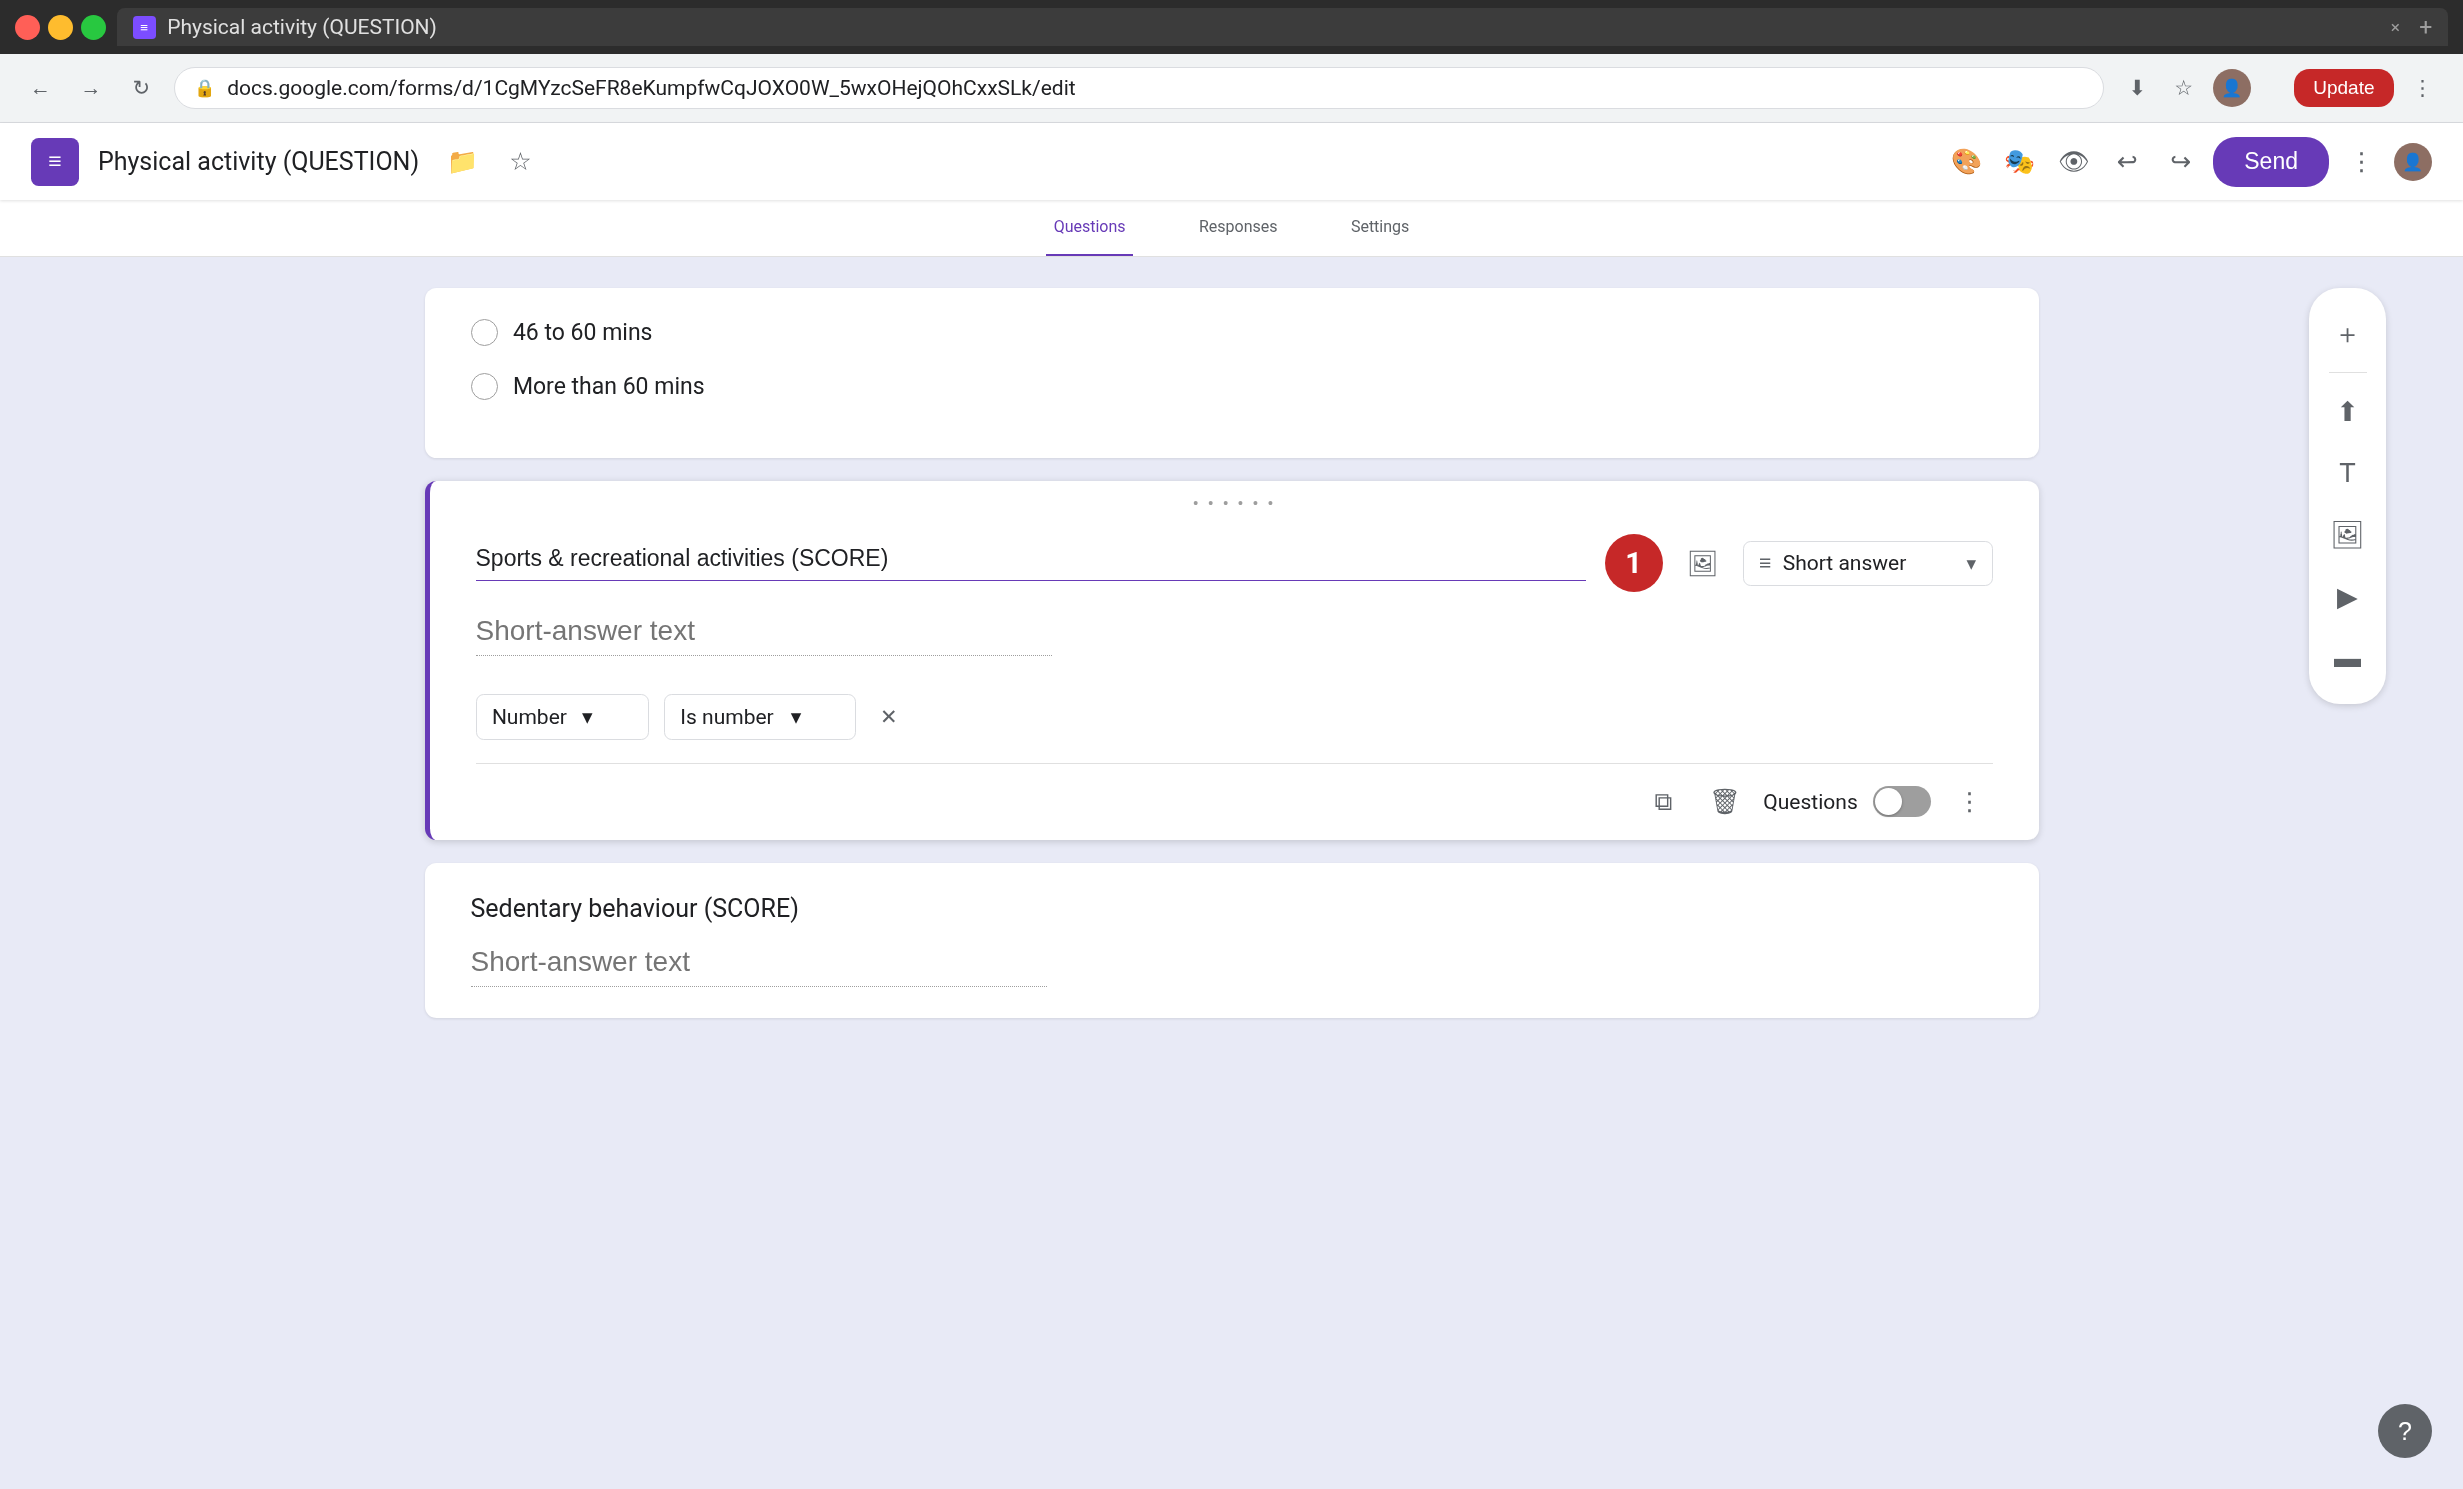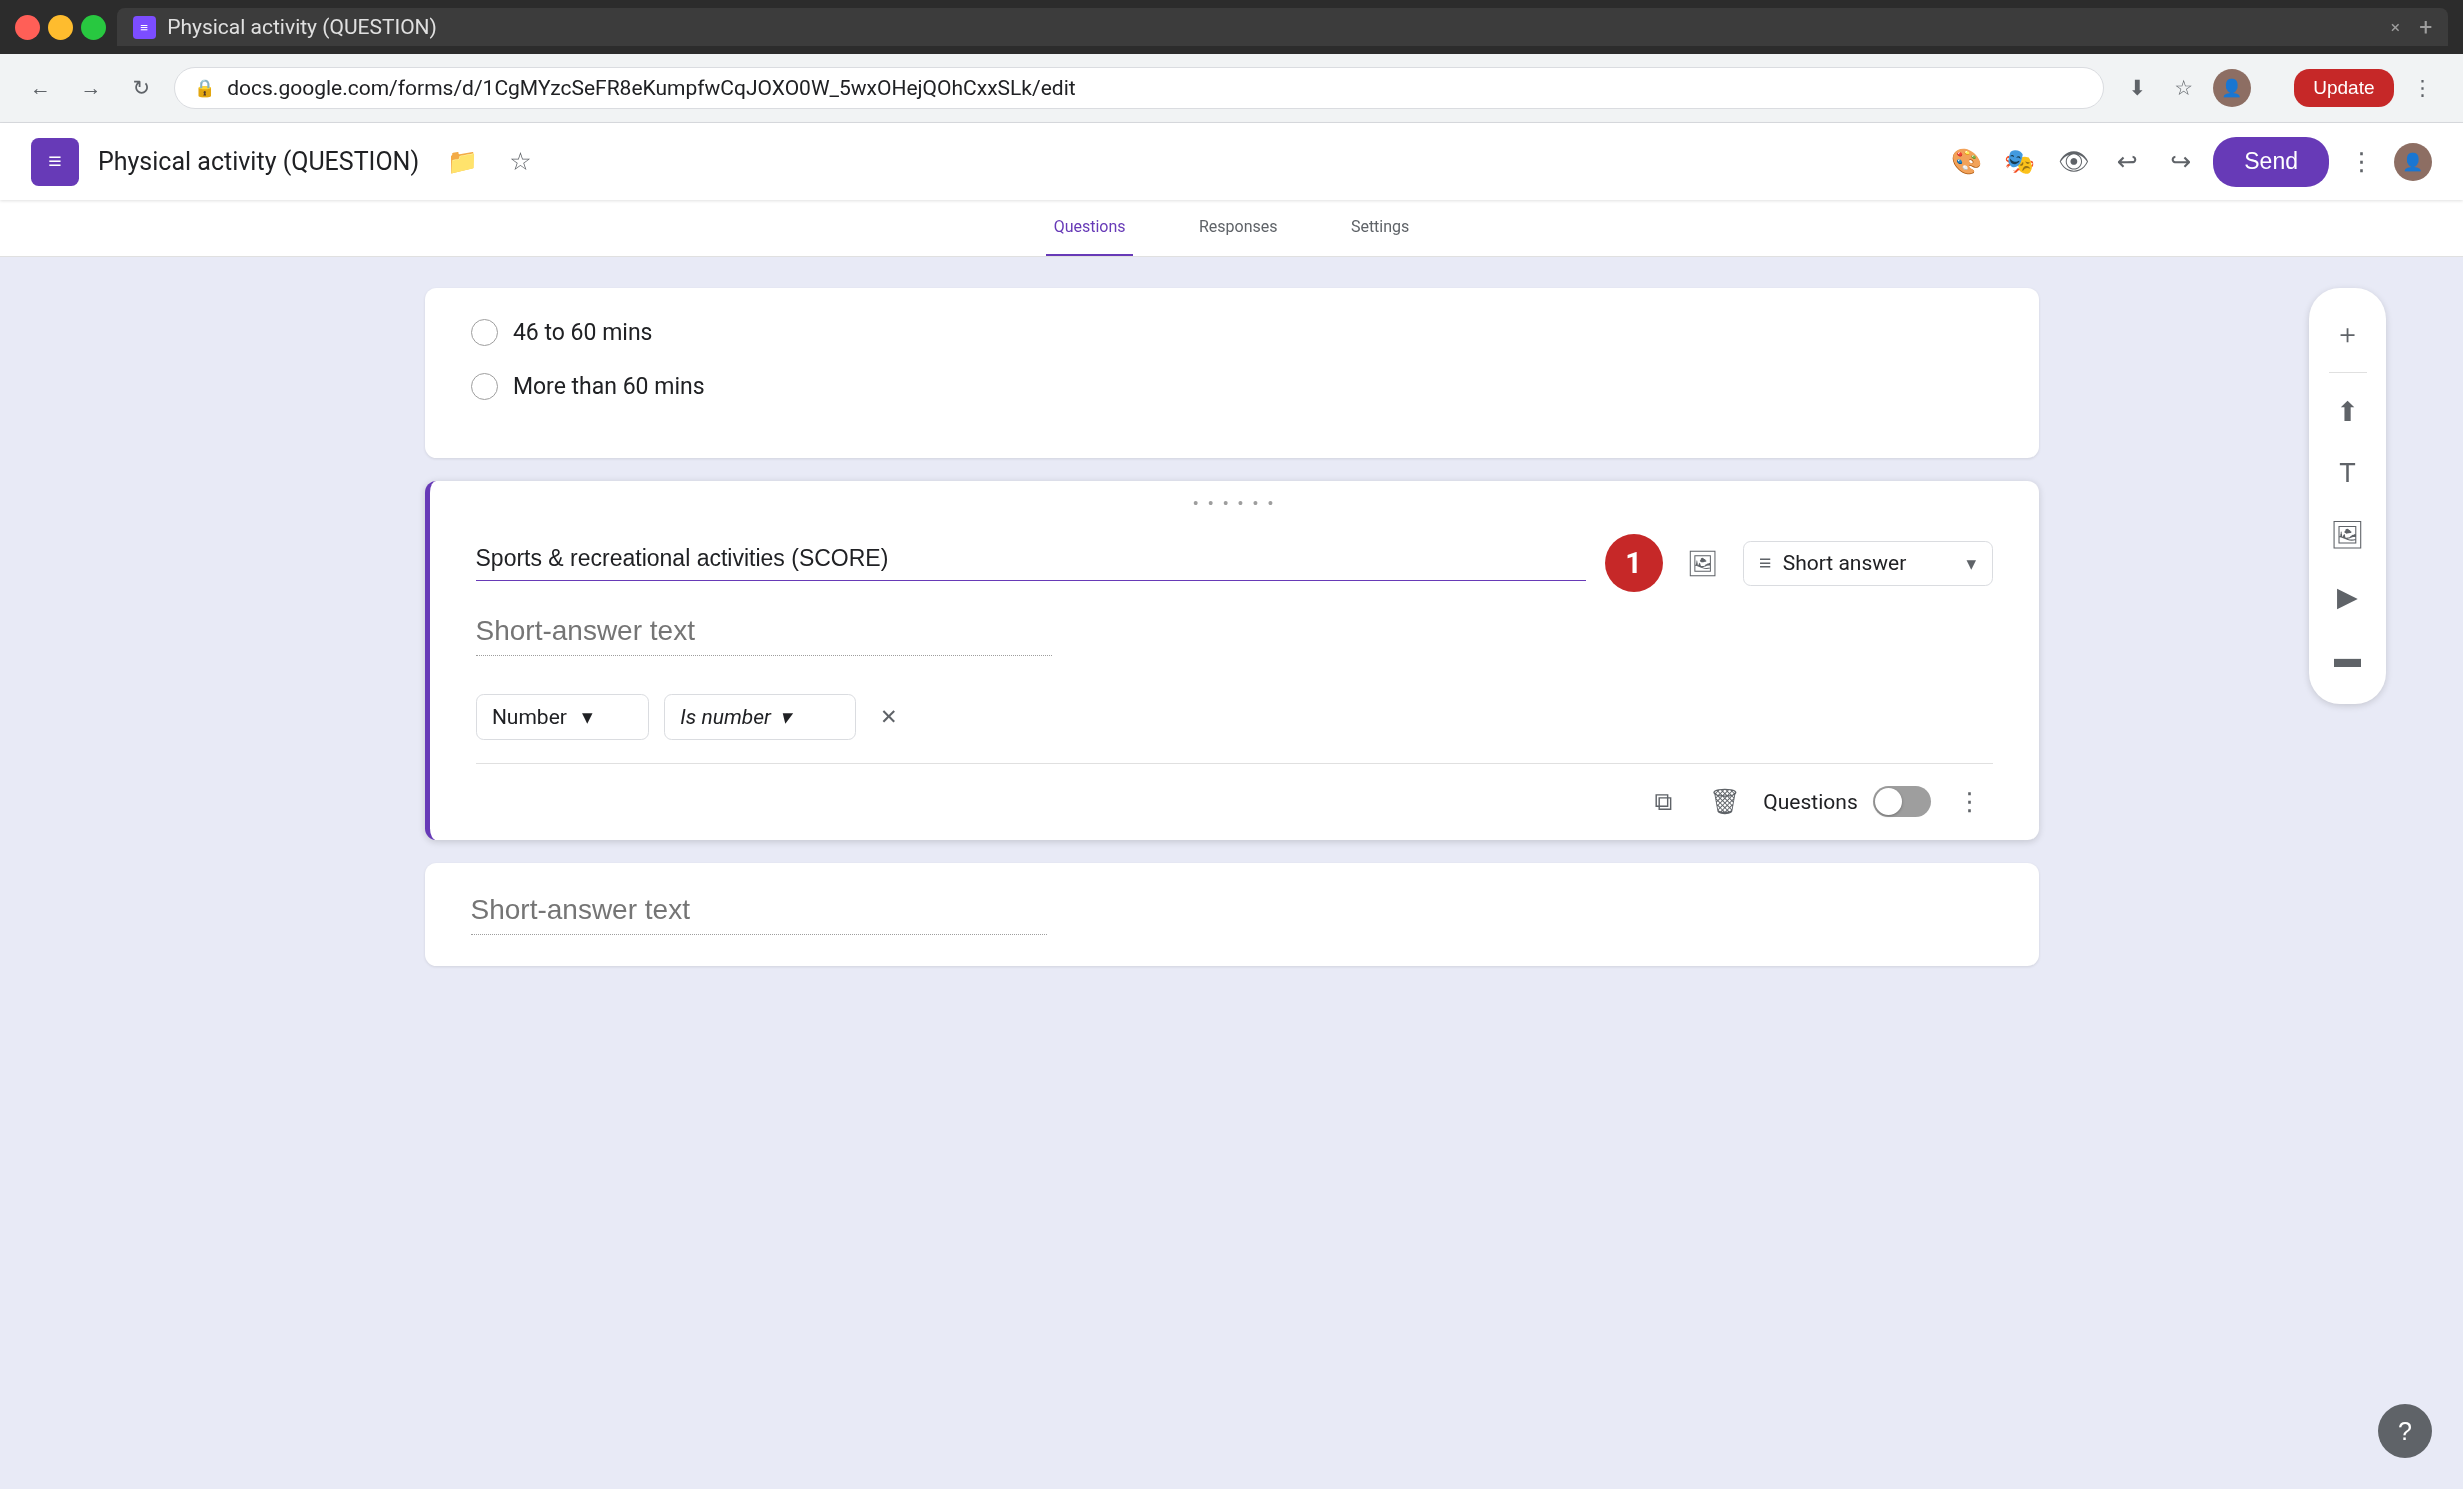--- a/index.html
+++ b/index.html
@@ -411,27 +411,26 @@
       font-size: 21px;
       color: #202124;
       background: white;
     }
     .validation-dropdown-2 {
       display: flex;
       align-items: center;
       border: 1px solid #dadce0;
       border-radius: 7.7px;
       padding: 9.6px 15.4px;
-      gap: 9px;
+      gap: 17px;
       cursor: pointer;
       min-width: 192px;
       font-size: 21px;
       color: #202124;
       background: white;
-      font-style: italic;
     }
     .error-text-input {
       flex: 1;
       border: none;
       border-bottom: 1px solid #dadce0;
       font-size: 21px;
       color: #9e9e9e;
       outline: none;
       padding-bottom: 7.7px;
       background: transparent;
@@ -690,20 +689,21 @@
       <span class="required-label">Questions</span>
       <div class="toggle-switch">
         <div class="toggle-knob"></div>
       </div>
       <button class="footer-icon-btn">⋮</button>
     </div>
   </div>
 
   <div class="form-card">
     <div class="prev-question">
+      <div style="font-size:25px;color:#202124;margin-bottom:23px;font-weight:400;">Sedentary behaviour (SCORE)</div>
       <input class="short-answer-line" type="text" readonly="" placeholder="Short-answer text" style="">
     </div>
   </div>
 
   <div class="floating-sidebar">
     <button class="sidebar-icon-btn">＋</button>
     <div class="sidebar-divider"></div>
     <button class="sidebar-icon-btn">⬆</button>
     <button class="sidebar-icon-btn">T</button>
     <button class="sidebar-icon-btn">🖼</button>

